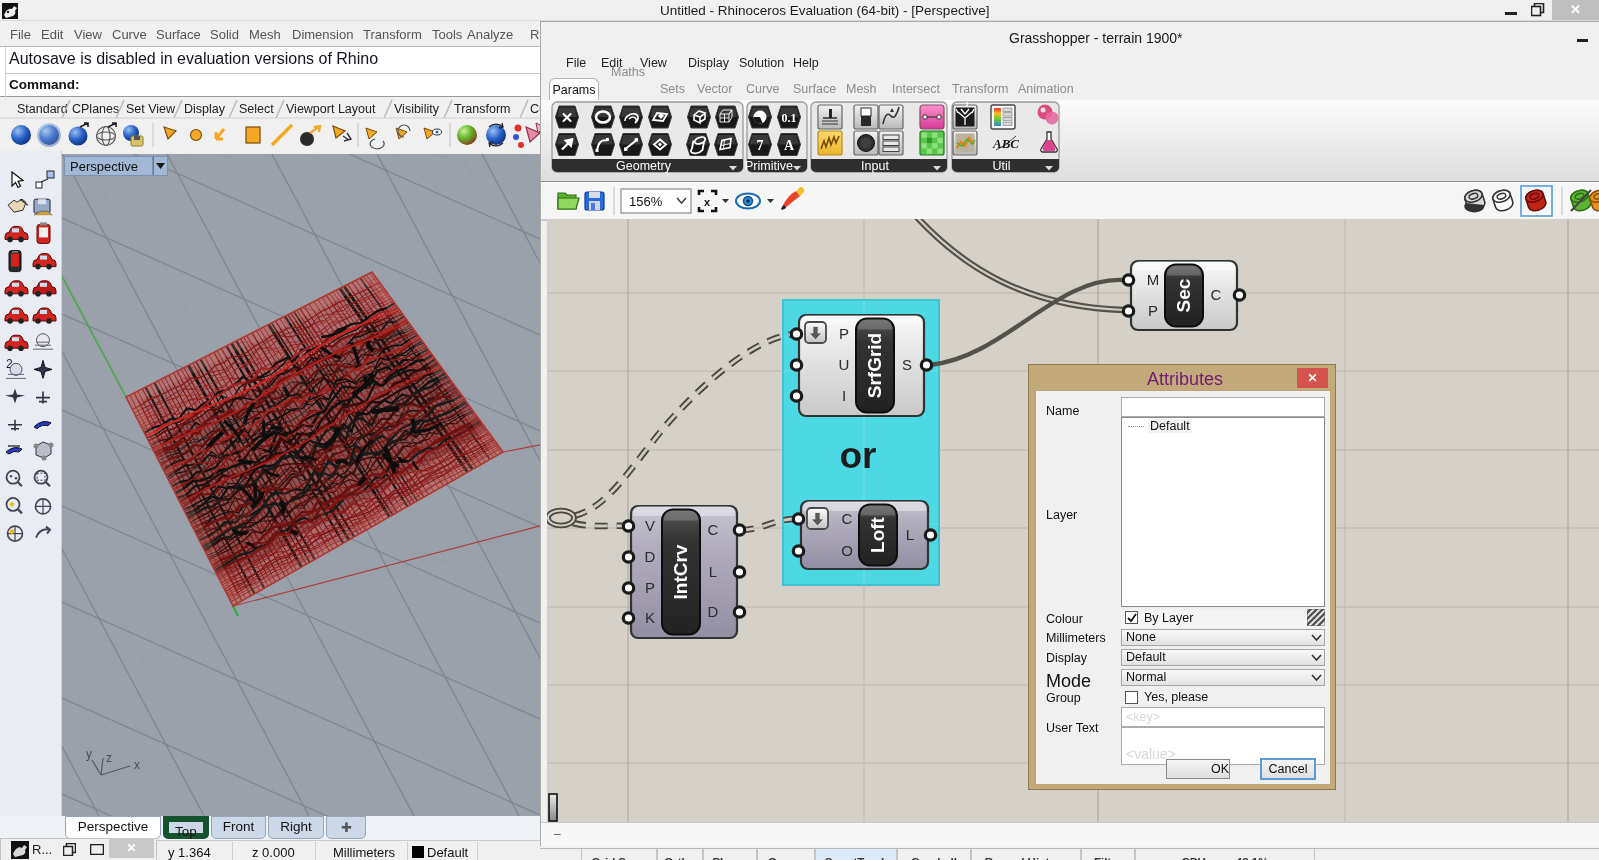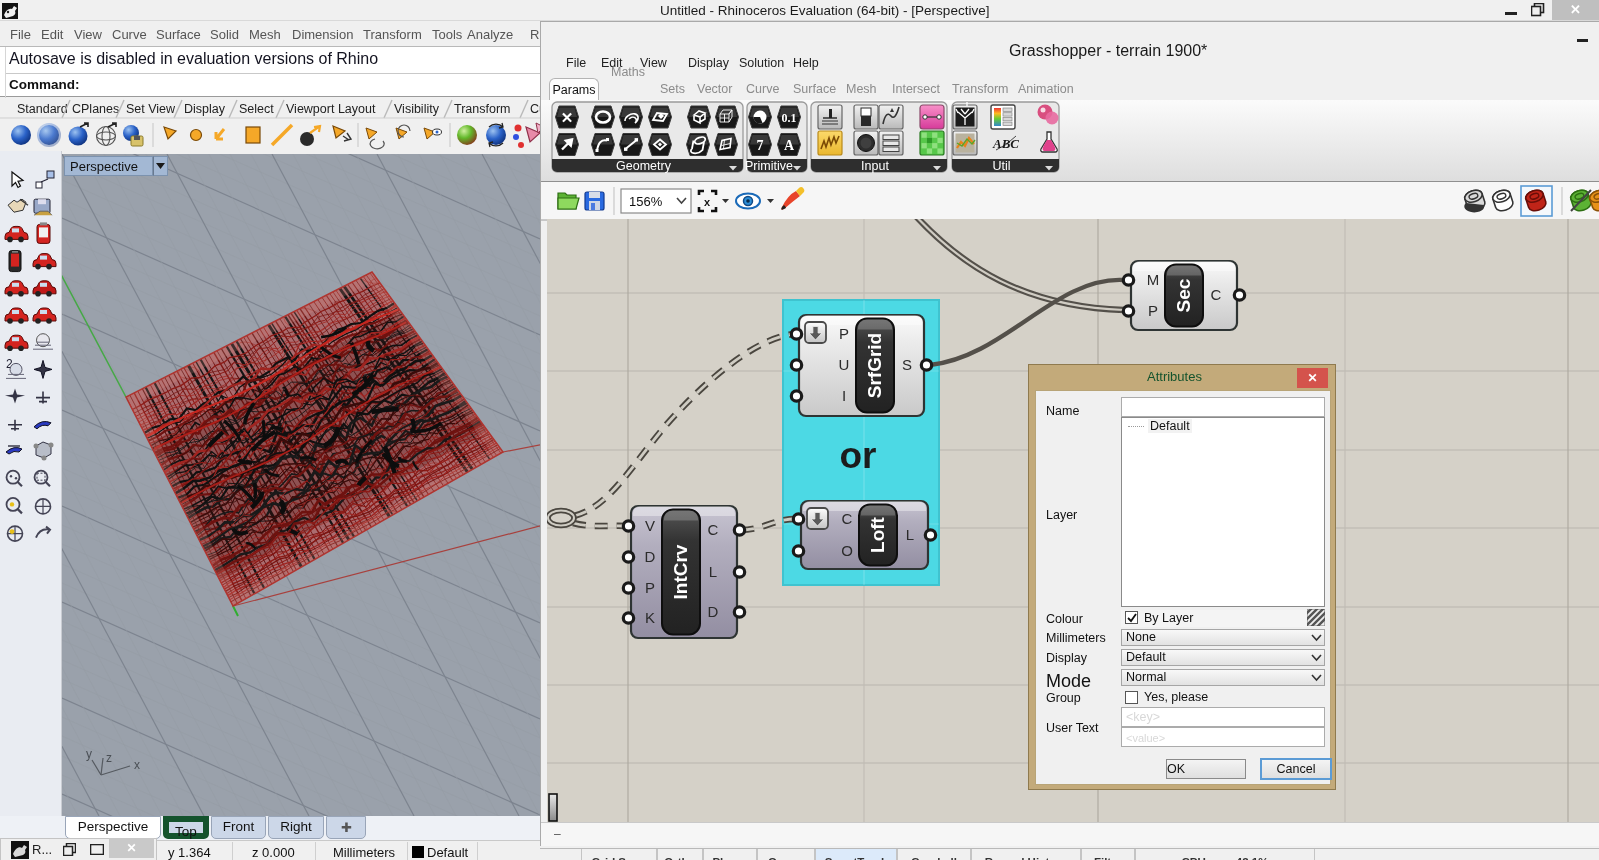--- a/index.html
+++ b/index.html
@@ -647,21 +647,21 @@
       </div>
       <div class="abs" style="left:541px;top:0;width:54px;height:13px;background:#f0f0f0;border-left:1px solid #c4c4c4;border-right:1px solid #c4c4c4;text-align:center">
         <div class="txt" style="margin-top:7px;font-size:11.5px;font-weight:bold;color:#333">Filter</div>
       </div>
       <div class="abs" style="left:595px;top:0;width:180px;height:13px;background:#f0f0f0;border-left:1px solid #c4c4c4;border-right:1px solid #c4c4c4;text-align:center">
         <div class="txt" style="margin-top:7px;font-size:11.5px;font-weight:bold;color:#333">CPU use: 42.1%</div>
       </div>
     </div>
   </div>
 <div class="abs" style="left:540px;top:21px;width:1059px;height:825px;background:#f0f0f0;border:1px solid #a9a9a9;border-right:none">
-    <div class="abs txt" style="left:468px;top:20px;font-size:16px;color:#1a1a1a">Grasshopper - terrain 1900*</div>
+    <div class="abs txt" style="left:468px;top:8px;font-size:14px;color:#1a1a1a">Grasshopper - terrain 1900*</div>
     <div class="abs" style="left:1036px;top:17px;width:11px;height:2.5px;background:#222"></div>
     <div class="abs txt" style="left:25px;top:34px;font-size:12.5px;color:#222">File</div>
     <div class="abs txt" style="left:60px;top:34px;font-size:12.5px;color:#222">Edit</div>
     <div class="abs txt" style="left:99px;top:34px;font-size:12.5px;color:#222">View</div>
     <div class="abs txt" style="left:147px;top:34px;font-size:12.5px;color:#222">Display</div>
     <div class="abs txt" style="left:198px;top:34px;font-size:12.5px;color:#222">Solution</div>
     <div class="abs txt" style="left:252px;top:34px;font-size:12.5px;color:#222">Help</div>
     <div class="abs" style="left:8px;top:56px;width:50px;height:23px;background:#fdfdfd;border:1px solid #b4b4b4;border-bottom:none;border-radius:6px 6px 0 0;font-size:12.5px;color:#111;text-align:center;padding-top:4px">Params</div>
     <div class="abs txt" style="left:70px;top:43px;font-size:12.5px;color:#8b8b8b">Maths</div>
     <div class="abs txt" style="left:119px;top:60px;font-size:12.5px;color:#8b8b8b">Sets</div>
@@ -1008,21 +1008,21 @@
         <circle cx="692.5" cy="76.0" r="5.2" fill="#fff" stroke="#1a1a1a" stroke-width="3.2"></circle>
         <text x="669.0" y="81.0" text-anchor="middle" font-family="Liberation Sans, sans-serif" font-size="15" fill="#2b2b2b">C</text>
       </g>
       <rect x="2" y="575" width="8" height="27" fill="url(#gscr)" stroke="#111" stroke-width="1.6"></rect>
     </svg>
   </div>
 <div class="abs" style="left:541px;top:822px;width:1058px;height:24px;background:#f6f6f6;border-top:1px solid #c9c9c9">
     <div class="abs txt" style="left:13px;top:4px;font-size:12px;color:#555">–</div>
   </div>
 <div class="abs" style="left:1028px;top:364px;width:308px;height:426px;background:#c3aa7a;border:1px solid #8f7a4e">
-    <div class="abs txt" style="left:118px;top:4px;font-size:13px;color:#14532d">Attributes</div>
+    <div class="abs txt" style="left:118px;top:4px;font-size:18px;color:#701a75">Attributes</div>
     <div class="abs" style="left:268px;top:3px;width:31px;height:20px;background:#d4534c;color:#fff;text-align:center;font-size:12px;font-weight:bold;line-height:20px">✕</div>
     <div class="abs" style="left:6px;top:25px;width:296px;height:395px;background:#f0f0f0;border:1px solid #b8a477">
       <div class="abs txt" style="left:10px;top:13px;font-size:12.5px;color:#111">Name</div>
       <div class="abs txt" style="left:10px;top:117px;font-size:12.5px;color:#111">Layer</div>
       <div class="abs txt" style="left:10px;top:221px;font-size:12.5px;color:#111">Colour</div>
       <div class="abs txt" style="left:10px;top:240px;font-size:12.5px;color:#111">Millimeters</div>
       <div class="abs txt" style="left:10px;top:260px;font-size:12.5px;color:#111">Display</div>
       <div class="abs txt" style="left:10px;top:280px;font-size:18px;color:#111">Mode</div>
       <div class="abs txt" style="left:10px;top:300px;font-size:12.5px;color:#111">Group</div>
       <div class="abs txt" style="left:10px;top:330px;font-size:12.5px;color:#111">User Text</div>
@@ -1052,16 +1052,16 @@
         <path d="M1,1 l4.5,5 l4.5,-5" fill="none" stroke="#333" stroke-width="1.6"></path>
       </svg>
       <div class="abs" style="left:85px;top:278px;width:204px;height:17px;background:linear-gradient(#f8f8f8,#e2e2e2);border:1px solid #a5a5a5"></div>
       <div class="abs txt" style="left:90px;top:279px;font-size:12.5px;color:#111">Normal</div>
       <svg class="abs" style="left:275px;top:283px" width="11" height="8">
         <path d="M1,1 l4.5,5 l4.5,-5" fill="none" stroke="#333" stroke-width="1.6"></path>
       </svg>
       <div class="abs" style="left:89px;top:300px;width:13px;height:13px;background:#fff;border:1px solid #555"></div>
       <div class="abs txt" style="left:108px;top:299px;font-size:12.5px;color:#111">Yes, please</div>
       <div class="abs" style="left:85px;top:316px;width:204px;height:20px;background:#fff;border:1px solid #ababab;font-size:12.5px;color:#d8d8d8;padding:2px 4px">&lt;key&gt;</div>
-      <div class="abs" style="left:85px;top:336px;width:204px;height:20px;background:#fff;border:1px solid #ababab;font-size:11px;color:#d8d8d8;padding:4px 4px">&lt;value&gt;</div>
-      <div class="abs" style="left:130px;top:368px;width:80px;height:20px;background:linear-gradient(#f4f4f4,#dfdfdf);border:1px solid #8a8a8a;text-align:left;font-size:12.5px;color:#111;line-height:19px">OK</div>
-      <div class="abs" style="left:224px;top:367px;width:72px;height:22px;background:linear-gradient(#f4f4f4,#dfdfdf);border:2px solid #5b9bd5;text-align:center;font-size:12.5px;color:#111;line-height:18px">Cancel</div>
+      <div class="abs" style="left:85px;top:336px;width:204px;height:20px;background:#fff;border:1px solid #ababab;font-size:14px;color:#d8d8d8;padding:18px 4px">&lt;value&gt;</div>
+      <div class="abs" style="left:130px;top:368px;width:64px;height:20px;background:linear-gradient(#f4f4f4,#dfdfdf);border:1px solid #8a8a8a;text-align:right;font-size:12.5px;color:#111;line-height:19px">OK</div>
+      <div class="abs" style="left:224px;top:367px;width:56px;height:22px;background:linear-gradient(#f4f4f4,#dfdfdf);border:2px solid #5b9bd5;text-align:center;font-size:12.5px;color:#111;line-height:18px">Cancel</div>
     </div>
   </div>
 </body></html>

